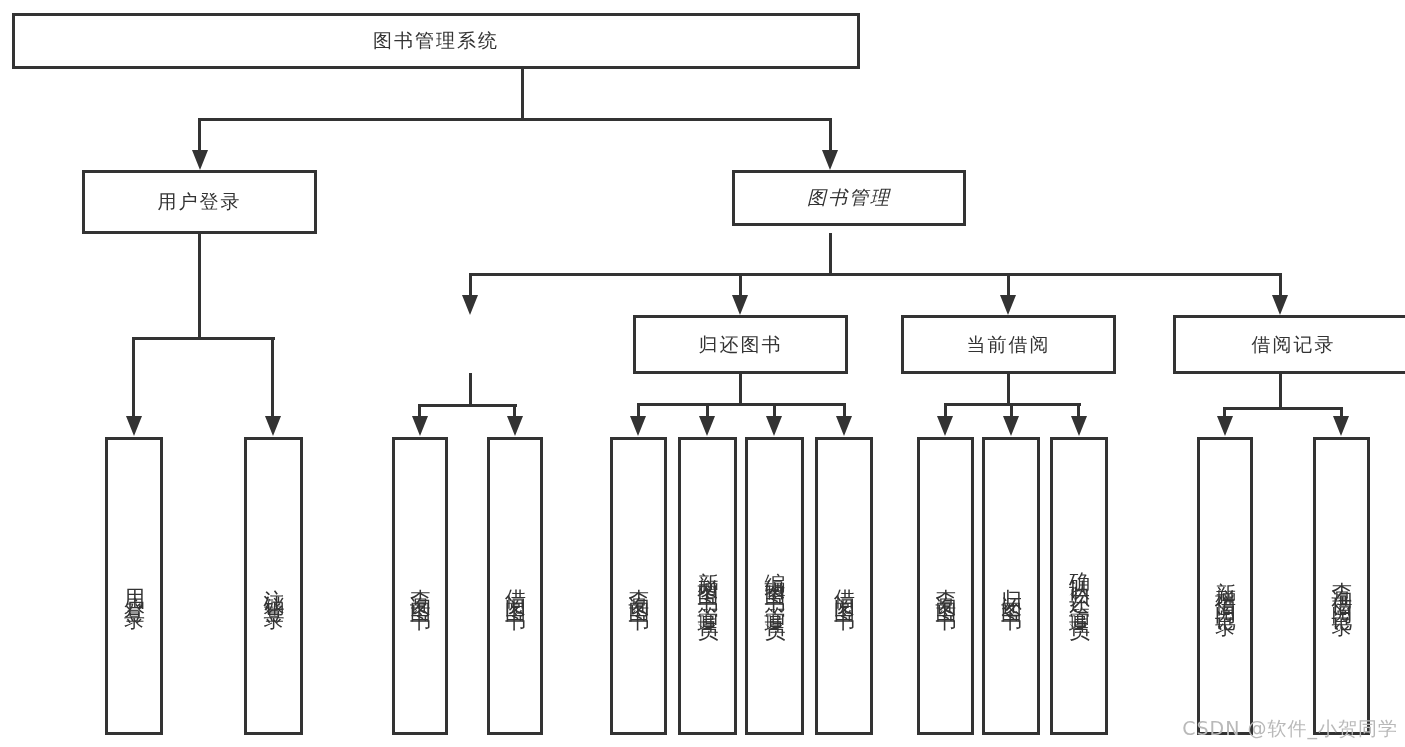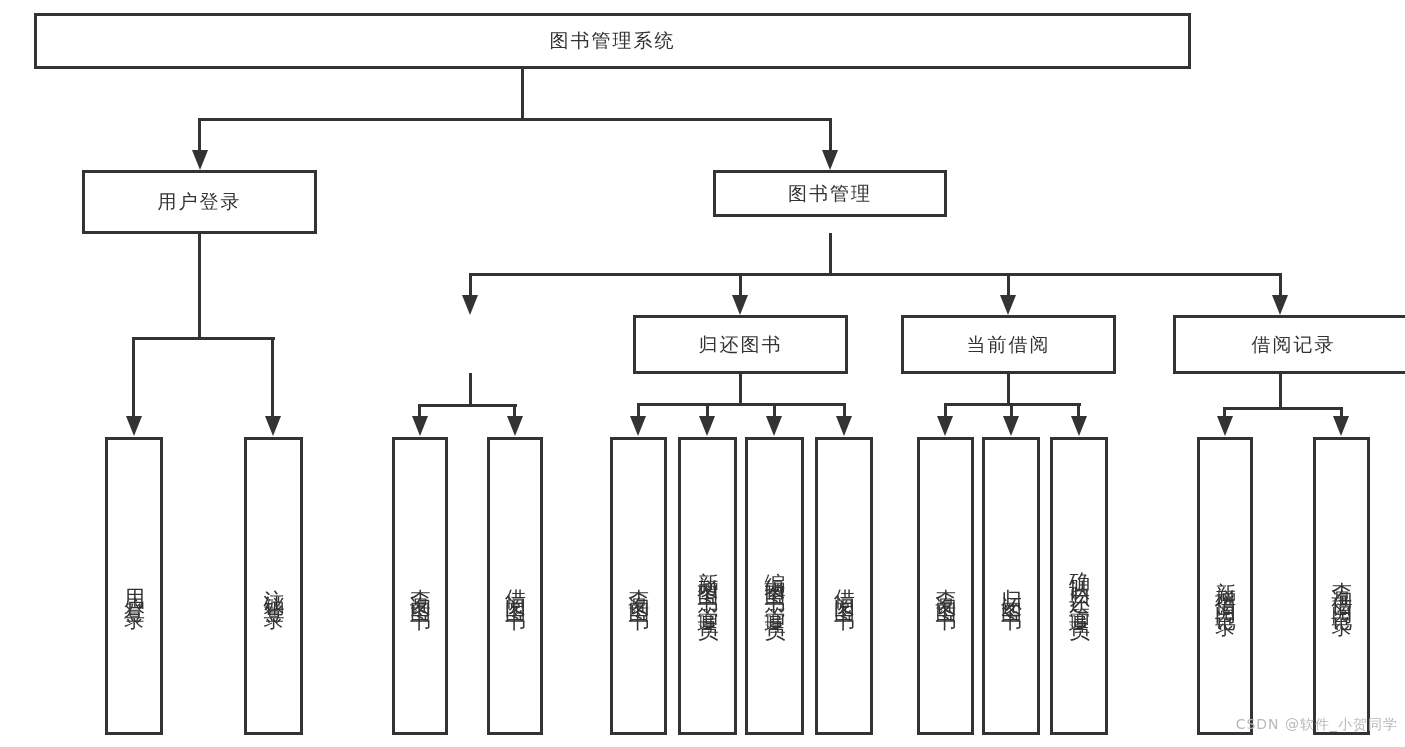--- a/index.html
+++ b/index.html
@@ -17,43 +17,43 @@
     font-size:21px;letter-spacing:7px;line-height:1;
   }
   .ln{position:absolute;background:#333333;}
   .ar{
     position:absolute;width:0;height:0;
     border-left:8px solid transparent;border-right:8px solid transparent;
     border-top:20px solid #333333;
   }
   .watermark{
     position:absolute;top:716px;right:7px;z-index:10;
-    font-size:14px;letter-spacing:1px;color:#b9b9b9;white-space:nowrap;
+    font-size:19px;letter-spacing:1px;color:#b9b9b9;white-space:nowrap;
   }
 </style>
 </head>
 <body>
 
 <div class="canvas">
 
-  <div class="box hbox" style="left:34px;top:13px;width:1157px;height:56px;">
+  <div class="box hbox" style="left:12px;top:13px;width:848px;height:56px;">
     <span>图书管理系统</span>
   </div>
 
   <div class="ln" style="left:521px;top:69px;width:3px;height:52px;"></div>
   <div class="ln" style="left:198px;top:118px;width:634px;height:3px;"></div>
   <div class="ln" style="left:198px;top:118px;width:3px;height:34px;"></div>
   <div class="ln" style="left:829px;top:118px;width:3px;height:34px;"></div>
   <div class="ar" style="left:192px;top:150px;"></div>
   <div class="ar" style="left:822px;top:150px;"></div>
 
   <div class="box hbox" style="left:82px;top:170px;width:235px;height:64px;">
     <span>用户登录</span>
   </div>
-  <div class="box hbox" style="left:713px;top:170px;width:234px;height:47px;">
+  <div class="box hbox" style="left:732px;top:170px;width:234px;height:56px;font-style:italic;">
     <span>图书管理</span>
   </div>
 
   <div class="ln" style="left:198px;top:233px;width:3px;height:107px;"></div>
   <div class="ln" style="left:132px;top:337px;width:143px;height:3px;"></div>
   <div class="ln" style="left:132px;top:337px;width:3px;height:82px;"></div>
   <div class="ln" style="left:271px;top:337px;width:3px;height:82px;"></div>
   <div class="ar" style="left:126px;top:416px;"></div>
   <div class="ar" style="left:265px;top:416px;"></div>
 

